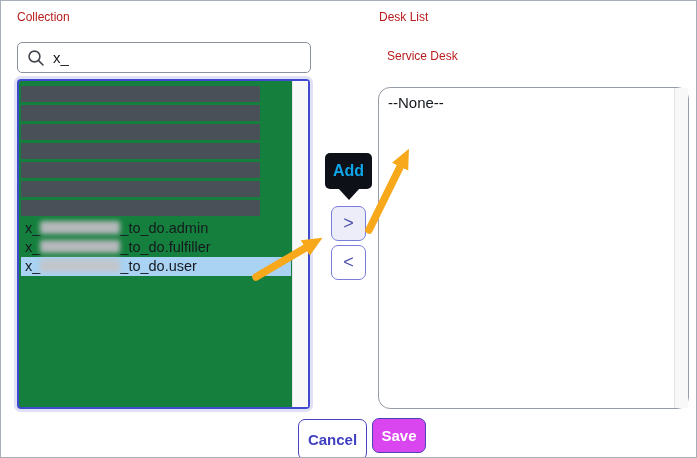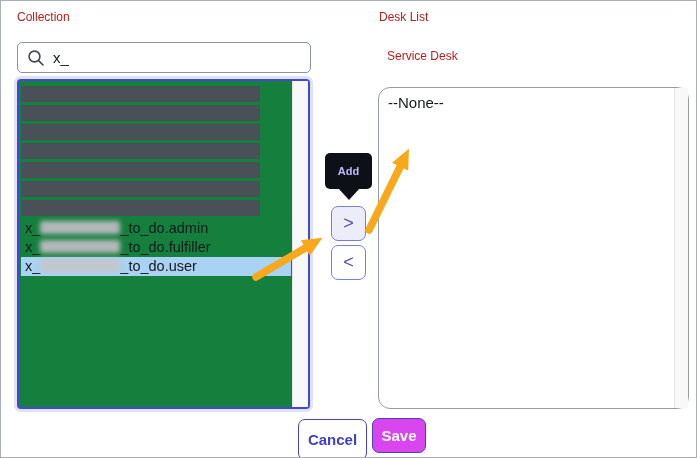--- a/index.html
+++ b/index.html
@@ -58,22 +58,22 @@
     display:flex; align-items:center; justify-content:center;
     font-size:18px; color:#4a4fa8; cursor:pointer; padding:0;
     font-family:"Liberation Sans", sans-serif;
   }
   .xfer.add { left:330px; top:205px; background:#edecf9; }
   .xfer.remove { left:330px; top:244px; }
 
   
   .tooltip {
     position:absolute; left:324px; top:152px; width:47px; height:36px;
-    background:#0d1117; border-radius:5px; color:#c4b5fd; font-weight:bold;
-    font-size:11px; display:flex; align-items:center; justify-content:center;
+    background:#0d1117; border-radius:5px; color:#0ea5e9; font-weight:bold;
+    font-size:16px; display:flex; align-items:center; justify-content:center;
     z-index:5;
   }
   .tooltip::after {
     content:""; position:absolute; top:100%; left:50%; margin-top:-1px;
     transform:translateX(-50%);
     border:11px solid transparent; border-top:12px solid #0d1117;
     border-bottom-width:0;
   }
 
   

